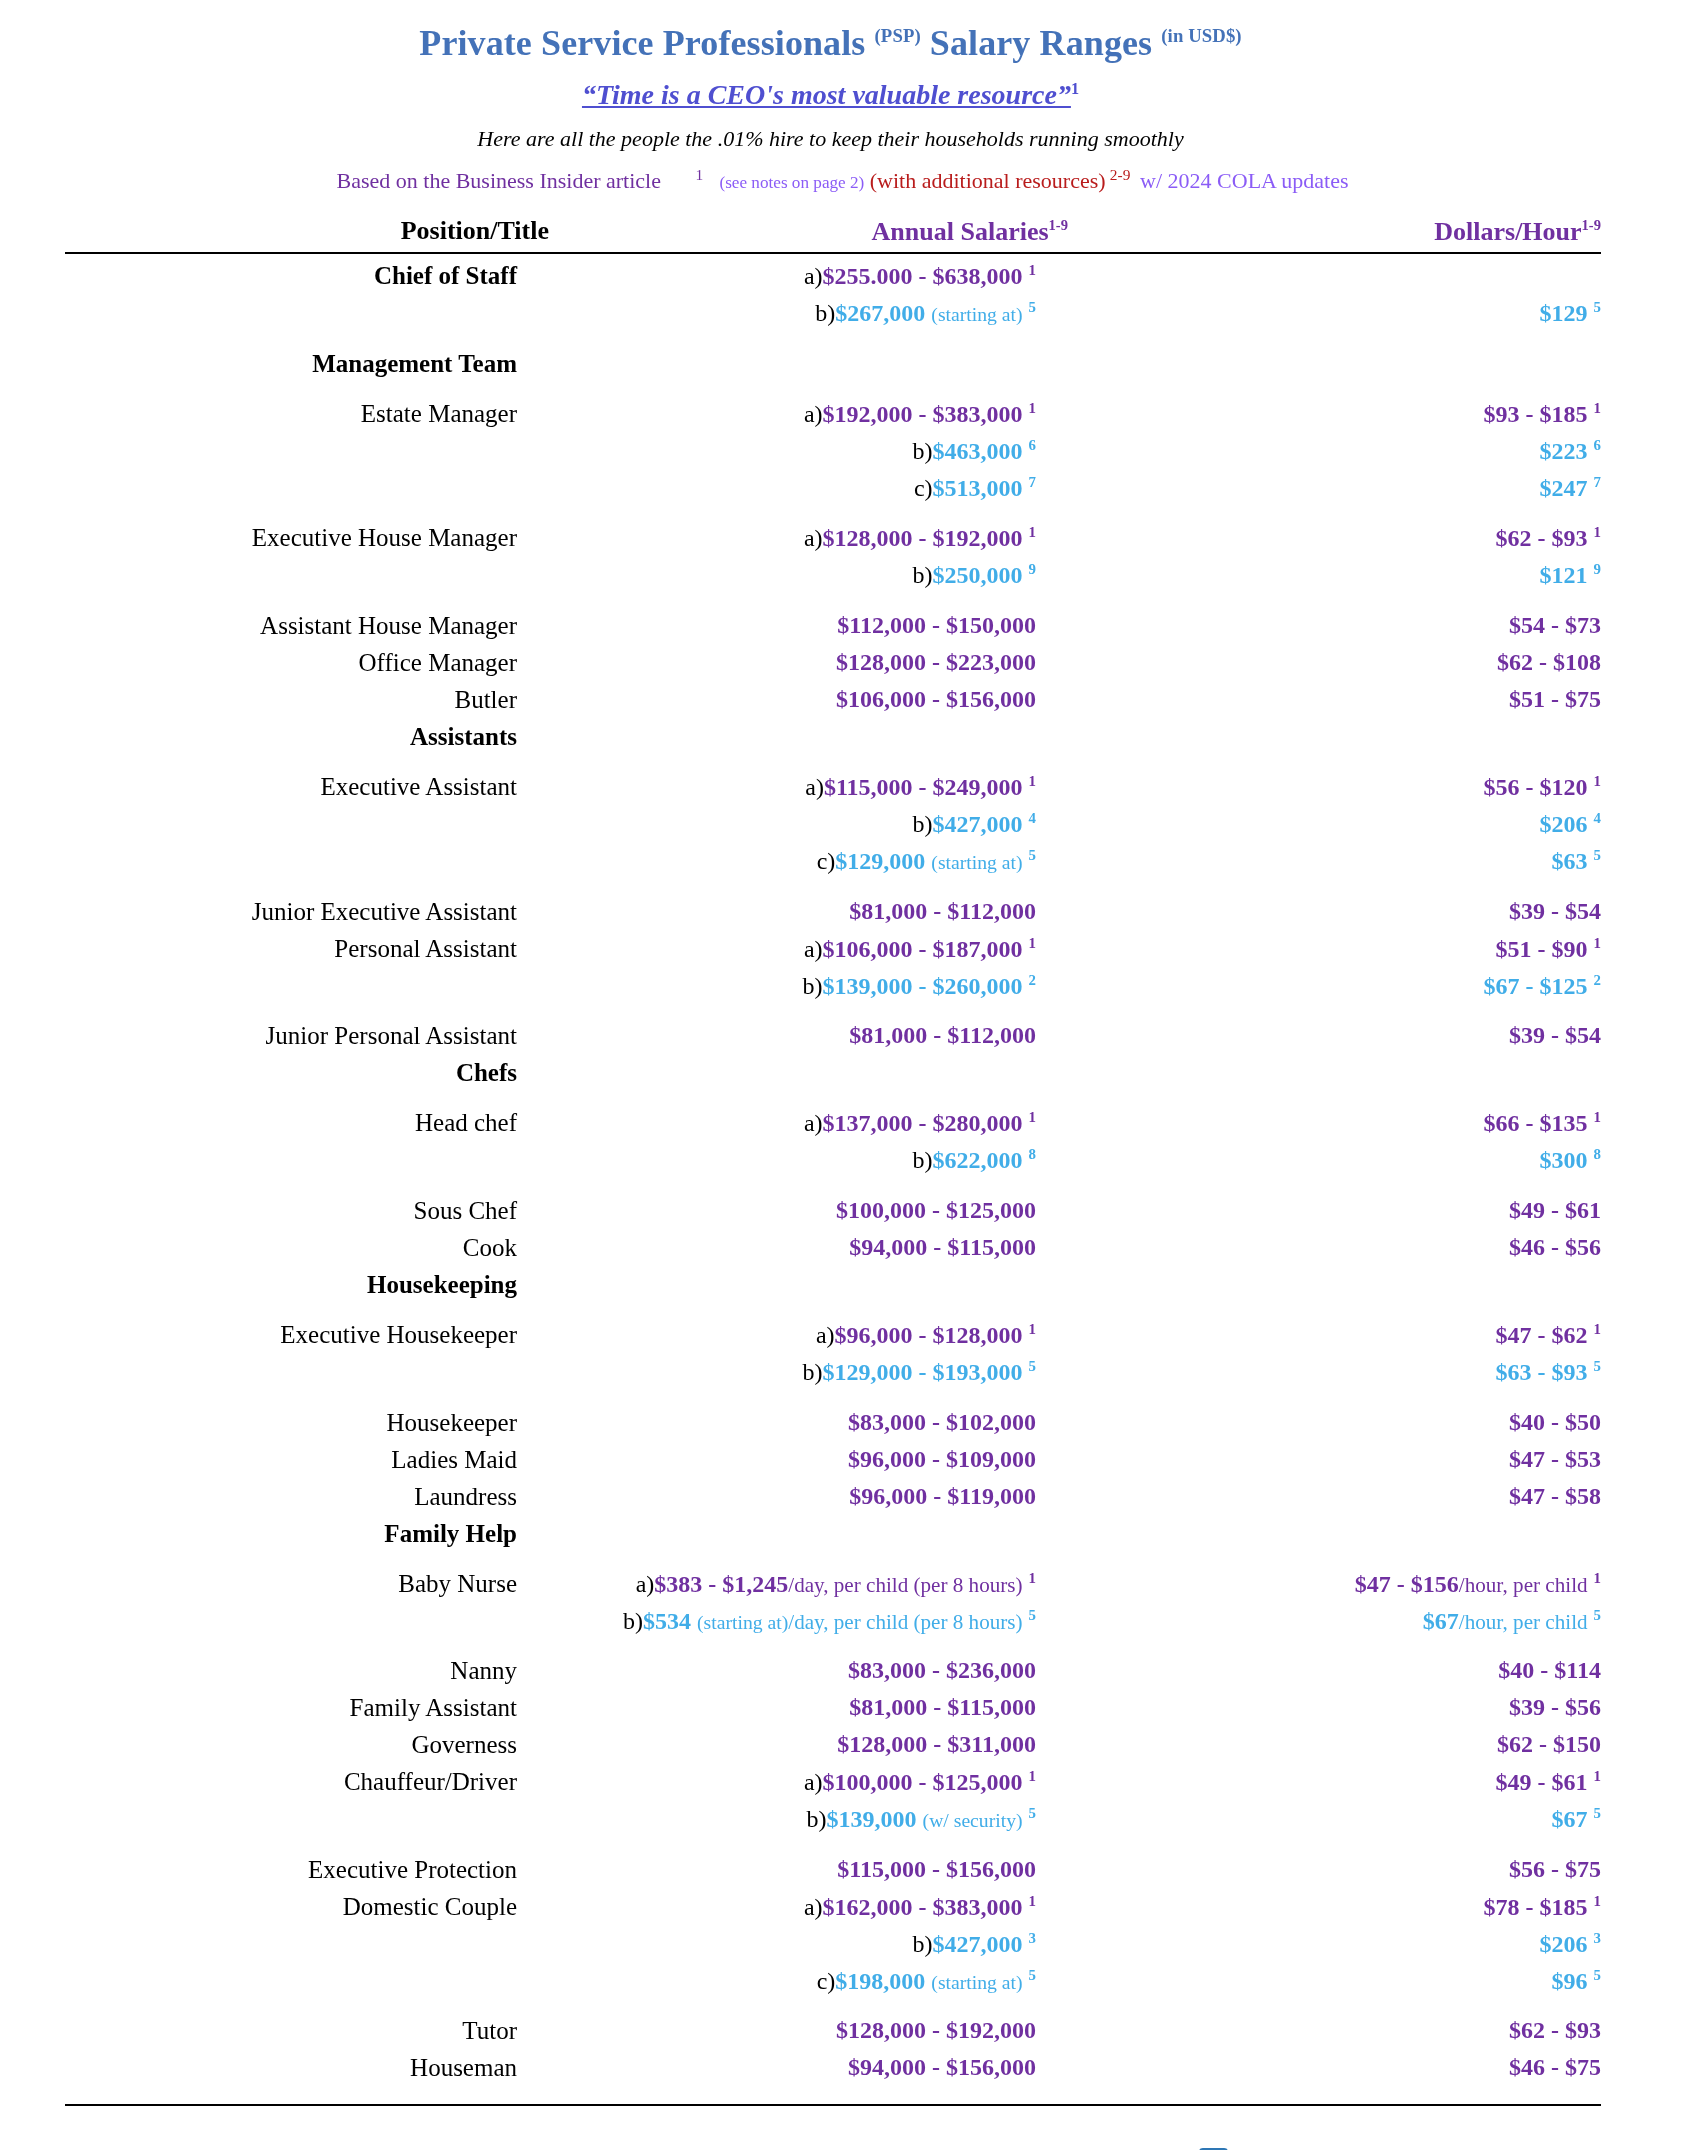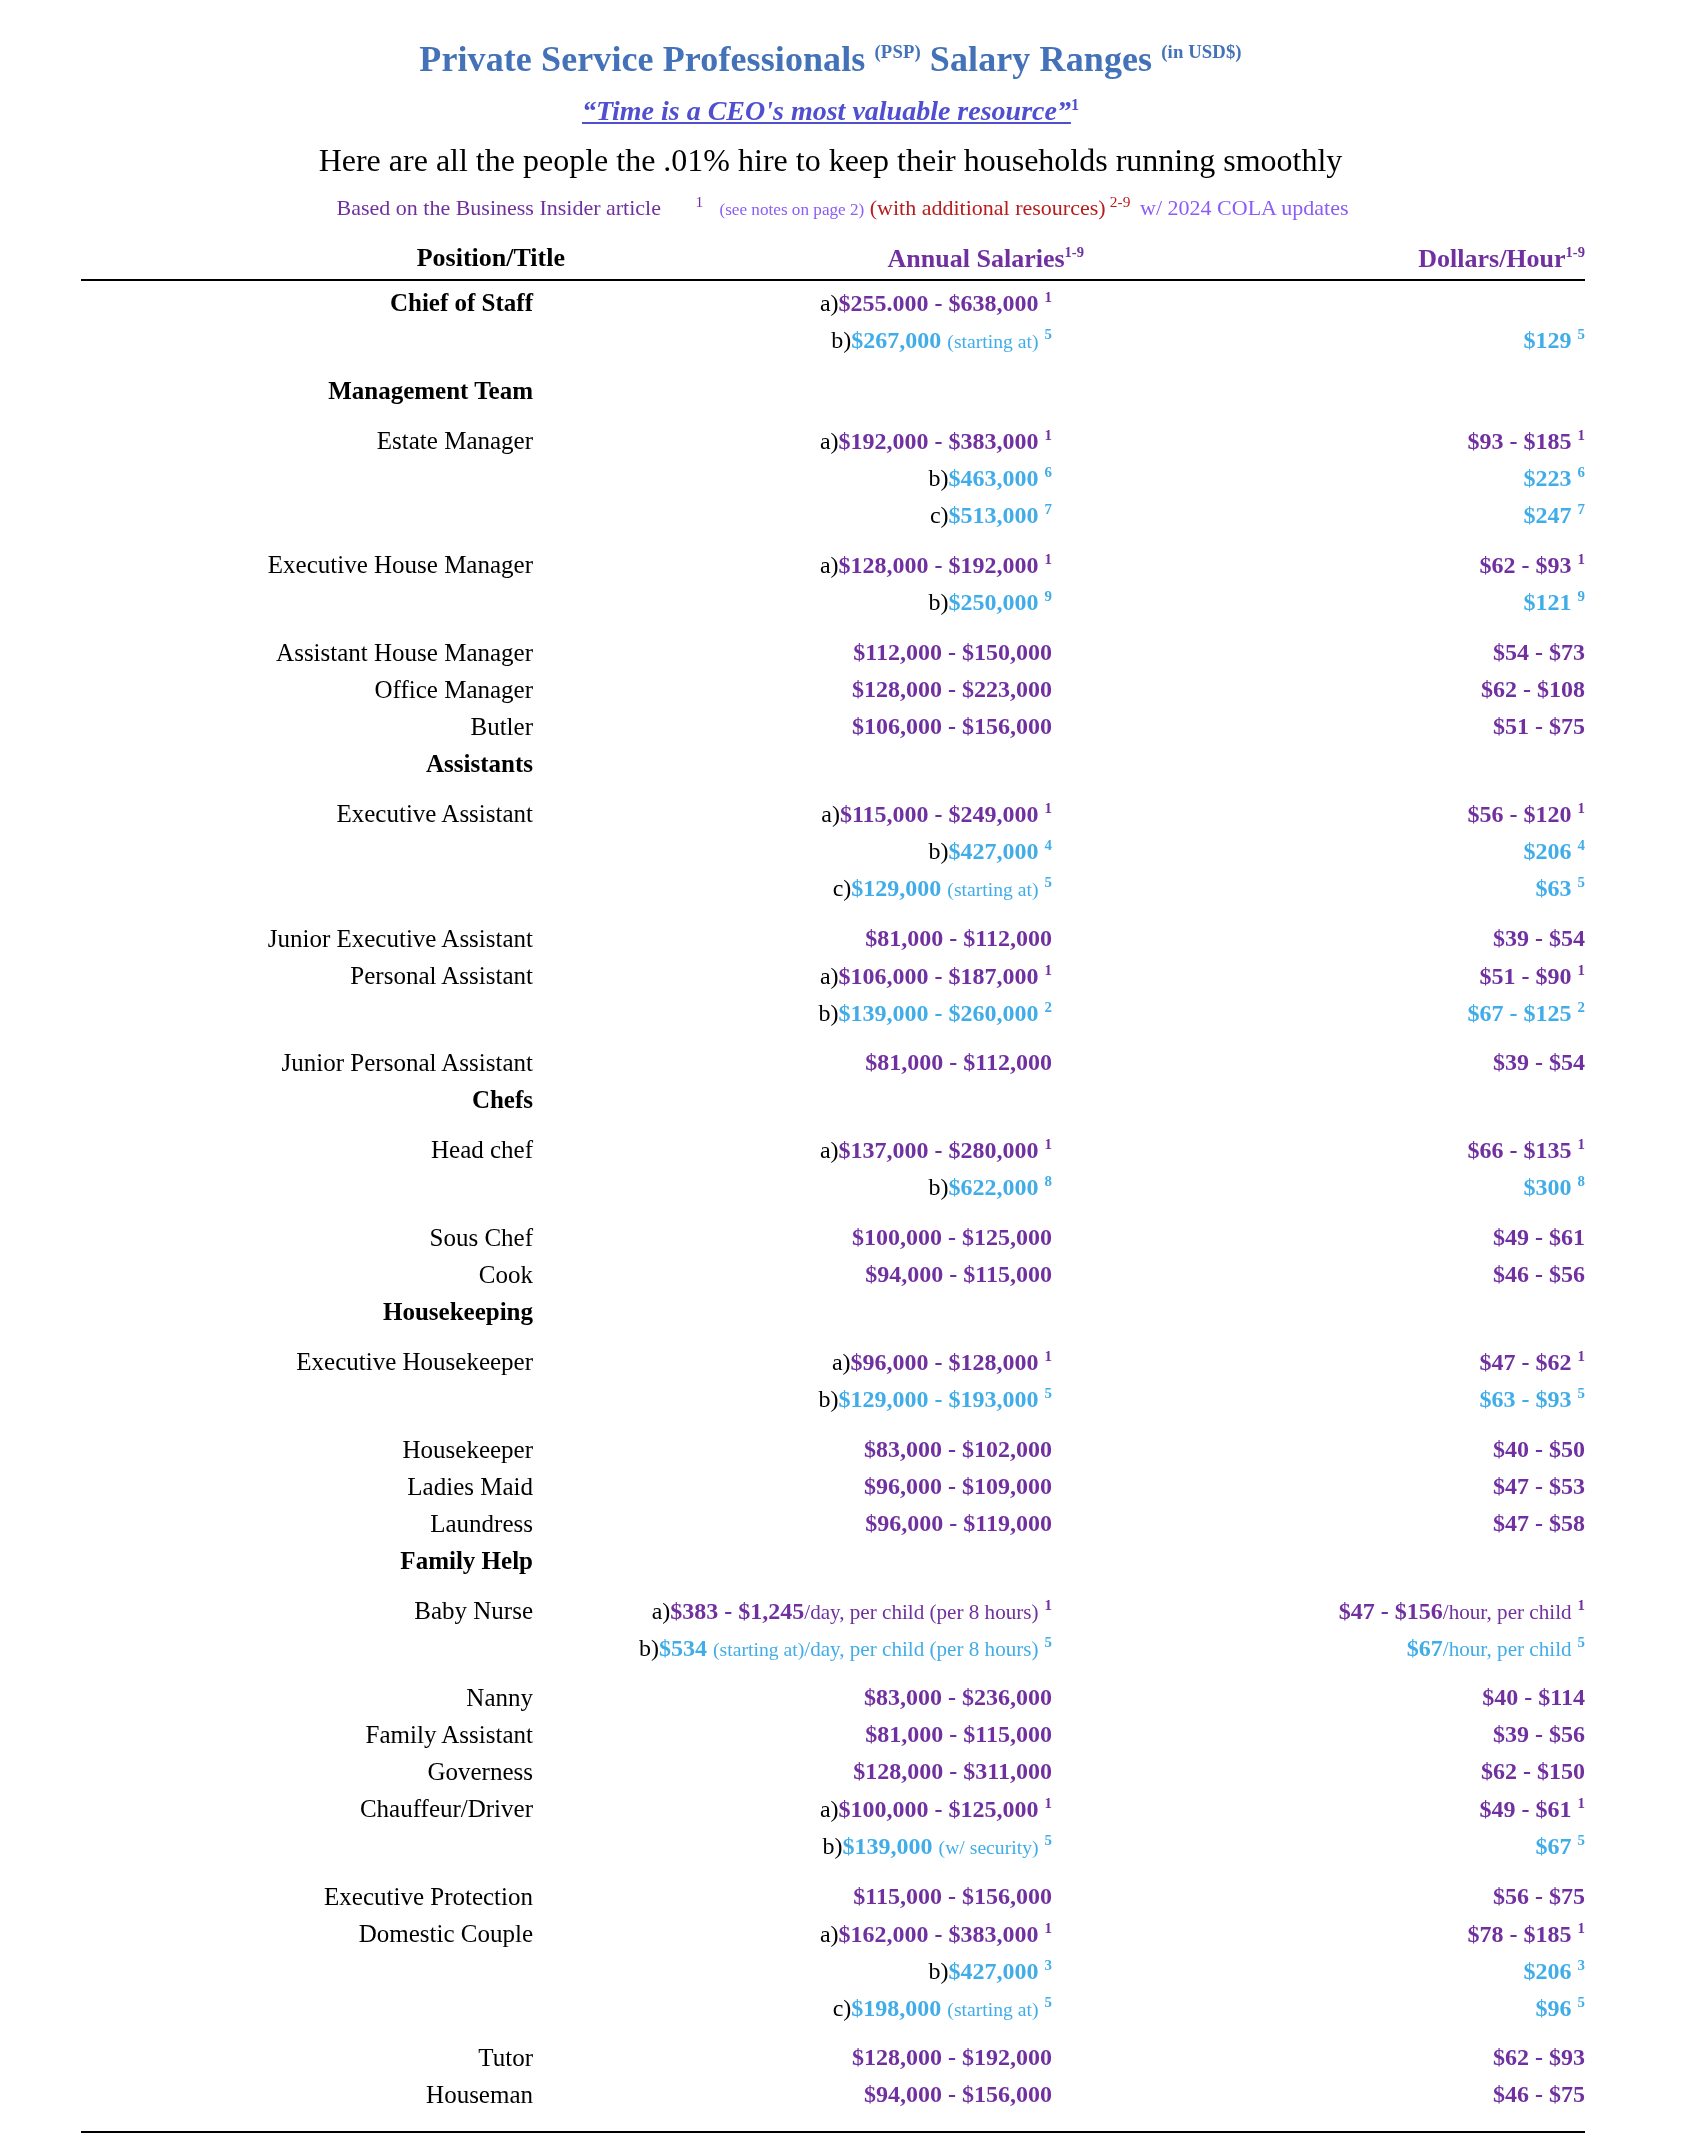--- a/index.html
+++ b/index.html
@@ -2,38 +2,38 @@
 <html><head>
 <meta charset="utf-8">
 <style>
   html, body { margin:0; padding:0; background:#ffffff; }
   body {
     width:1700px; height:2150px;
     font-family:"Liberation Serif","DejaVu Serif",serif;
     color:#000000;
     -webkit-font-smoothing:antialiased;
   }
-  .page { position:relative; width:1661px; height:2150px; box-sizing:border-box; padding:16px; }
+  .page { position:relative; width:1661px; height:2150px; box-sizing:border-box; padding:0; }
 
   
   .hdr { text-align:center; }
   .title {
     font-size:36px; font-weight:bold; color:#4472b8;
     letter-spacing:0.1px; padding-top:25px; line-height:1.05;
   }
   .title sup, .sup-small { font-size:0.52em; vertical-align:super; font-weight:bold; }
   .subtitle {
     font-size:28px; font-style:italic; font-weight:bold; color:#4f4fd0;
     margin-top:17.3px; line-height:1.1;
   }
   .subtitle .quoted { text-decoration:underline; }
   .subtitle .refnum { font-size:0.58em; vertical-align:super; text-decoration:none;
                       font-style:normal; color:#4f4fd0; }
   .tagline {
-    font-size:32px; color:#000; margin-top:16.3px; line-height:1.1;
+    font-size:22px; font-style:italic; color:#000; margin-top:16.3px; line-height:1.1;
   }
   .sourceline { font-size:22px; margin-top:15.4px; line-height:1.1; }
   .sourceline .purple { color:#7030a0;margin-left:24px; }
   .sourceline .blue   { color:#b91c1c; }
   .sourceline .black  { color:#8b5cf6; }
   .sourceline .note   { font-size:0.78em; }
   .sourceline .marker { font-size:0.70em; vertical-align:super; }
 
   
   .table { margin:25px 0 0 0; padding:0 60px 0 65px;text-align:right; }

